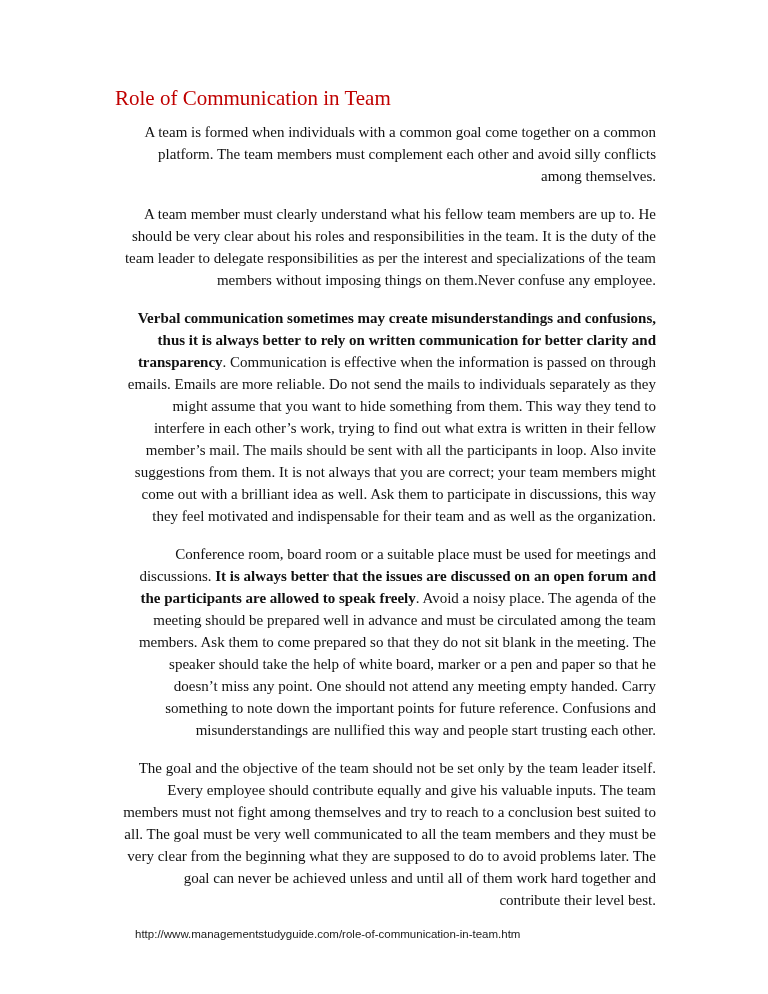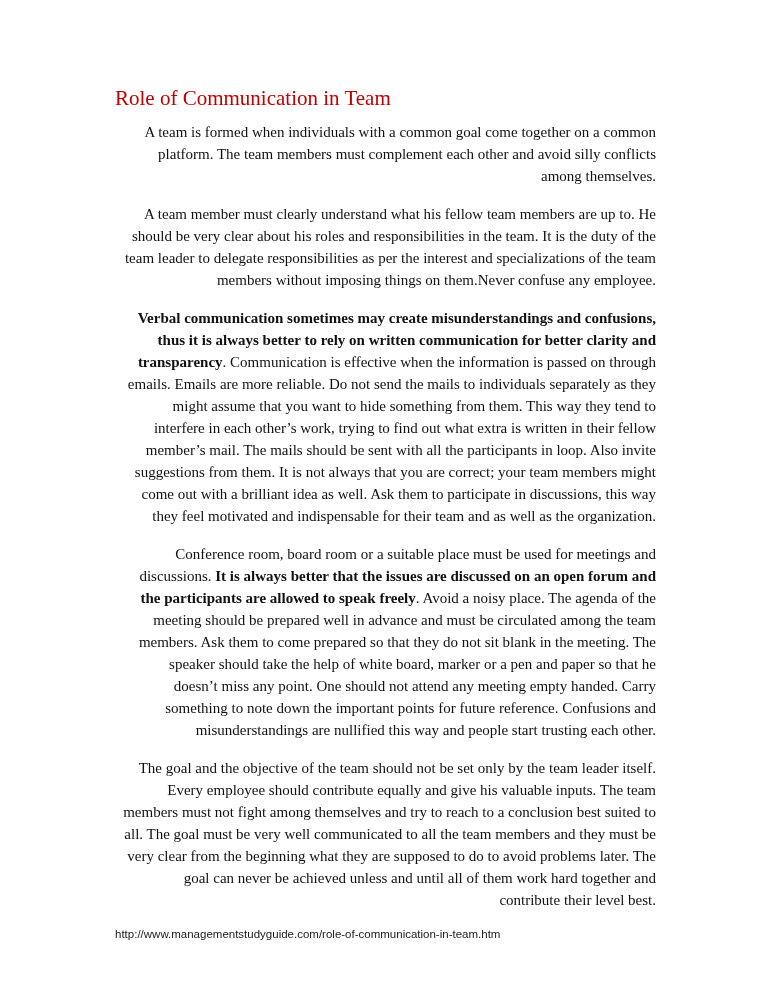--- a/index.html
+++ b/index.html
@@ -43,20 +43,21 @@
   }
   .doc-body .bold {
     font-weight: bold;
   }
   .source-url {
     font-family: "Liberation Sans", sans-serif;
     font-size: 11.5px;
     line-height: 14px;
     color: #1a1a1a;
     margin-top: 1px;
+    margin-left: 20px;
   }
 </style>
 </head>
 <body>
 
 <div class="page">
   <div class="content">
     <h1 class="doc-title" style="color: rgb(192, 0, 0);">Role of Communication in Team</h1>
     <div class="doc-body">
         <p class="para"><span>A team is formed when individuals with a common goal come together on a common platform. The team members must complement each other and avoid silly conflicts among themselves.</span></p>

